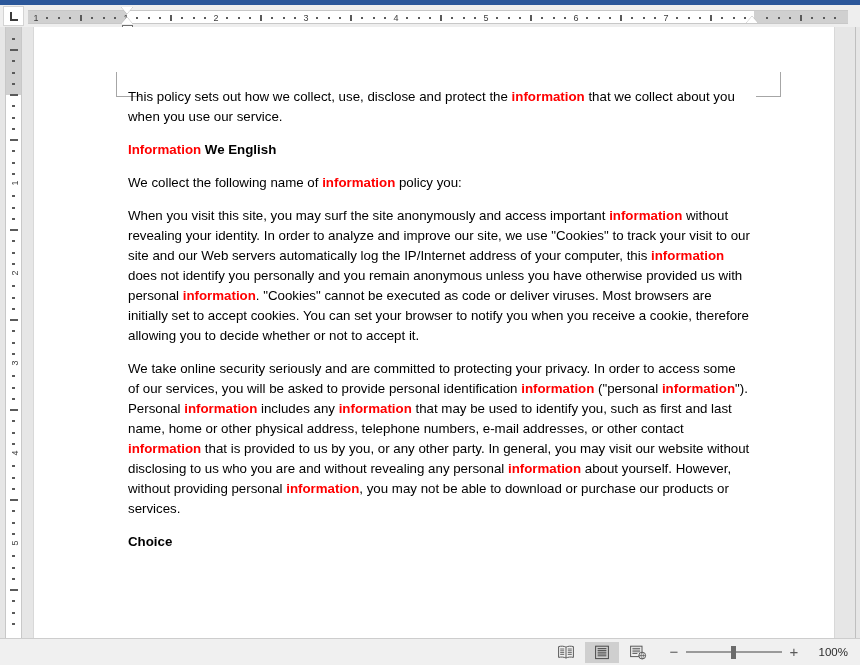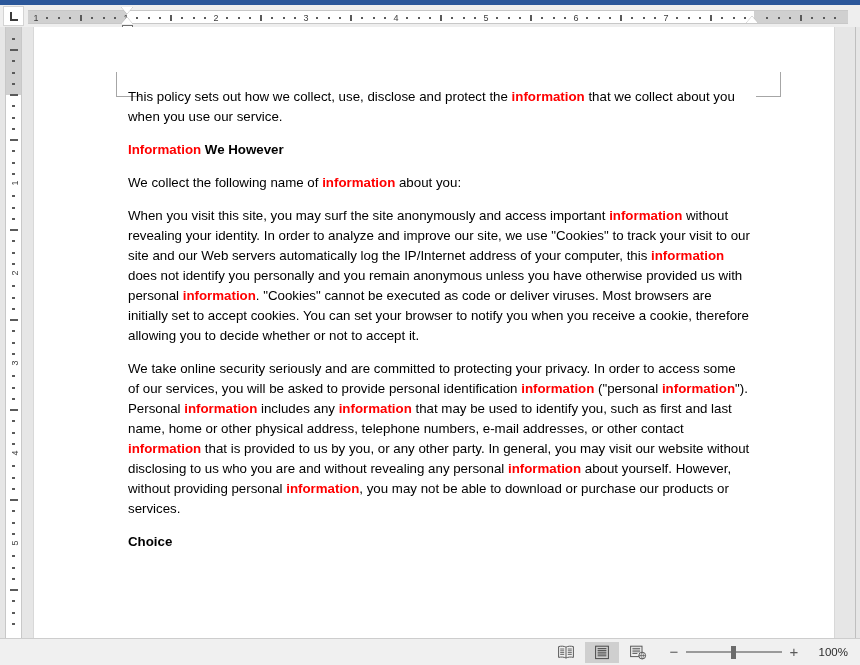--- a/index.html
+++ b/index.html
@@ -447,22 +447,22 @@
     </div>
 
   <div class="doc-area">
     <div class="page">
       <div class="corner tl"></div>
       <div class="corner tr"></div>
 
       <div class="doc-body" id="doc-body">
         <div id="doc-blocks">
             <div class="doc-p"><span>This policy sets out how we collect, use, disclose and protect the </span><span class="hl" style="color: rgb(255, 0, 0);">information</span><span> that we collect about you when you use our service.</span></div>
-            <div class="doc-h"><span class="hl" style="color: rgb(255, 0, 0);">Information</span><span> We However</span></div>
-            <div class="doc-p"><span>We collect the following name of </span><span class="hl" style="color: rgb(255, 0, 0);">information</span><span> about you:</span></div>
+            <div class="doc-h"><span class="hl" style="color: rgb(255, 0, 0);">Information</span><span> We English</span></div>
+            <div class="doc-p"><span>We collect the following name of </span><span class="hl" style="color: rgb(255, 0, 0);">information</span><span> policy you:</span></div>
             <div class="doc-p"><span>When you visit this site, you may surf the site anonymously and access important </span><span class="hl" style="color: rgb(255, 0, 0);">information</span><span> without revealing your identity. In order to analyze and improve our site, we use "Cookies" to track your visit to our site and our Web servers automatically log the IP/Internet address of your computer, this </span><span class="hl" style="color: rgb(255, 0, 0);">information</span><span> does not identify you personally and you remain anonymous unless you have otherwise provided us with personal </span><span class="hl" style="color: rgb(255, 0, 0);">information</span><span>. "Cookies" cannot be executed as code or deliver viruses. Most browsers are initially set to accept cookies. You can set your browser to notify you when you receive a cookie, therefore allowing you to decide whether or not to accept it.</span></div>
             <div class="doc-p"><span>We take online security seriously and are committed to protecting your privacy. In order to access some of our services, you will be asked to provide personal identification </span><span class="hl" style="color: rgb(255, 0, 0);">information</span><span> ("personal </span><span class="hl" style="color: rgb(255, 0, 0);">information</span><span>"). Personal </span><span class="hl" style="color: rgb(255, 0, 0);">information</span><span> includes any </span><span class="hl" style="color: rgb(255, 0, 0);">information</span><span> that may be used to identify you, such as first and last name, home or other physical address, telephone numbers, e-mail addresses, or other contact </span><span class="hl" style="color: rgb(255, 0, 0);">information</span><span> that is provided to us by you, or any other party. In general, you may visit our website without disclosing to us who you are and without revealing any personal </span><span class="hl" style="color: rgb(255, 0, 0);">information</span><span> about yourself. However, without providing personal </span><span class="hl" style="color: rgb(255, 0, 0);">information</span><span>, you may not be able to download or purchase our products or services.</span></div>
             <div class="doc-h"><span>Choice</span></div>
           </div>
       </div>
     </div>
   </div>
   <div class="right-edge"></div>
 
   <div class="statusbar">

